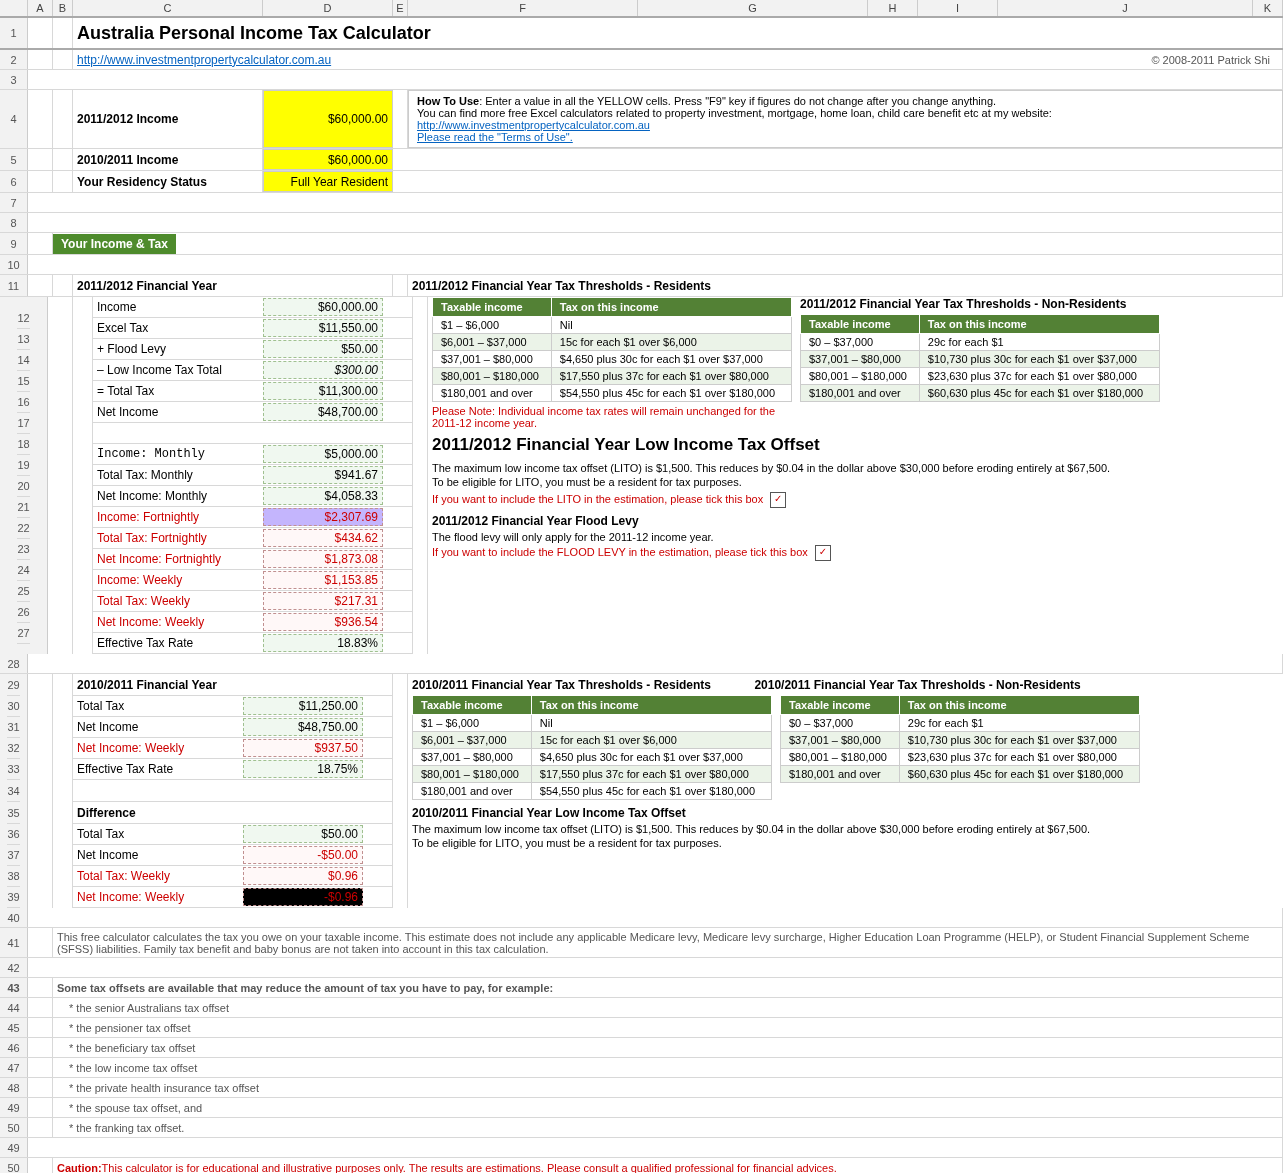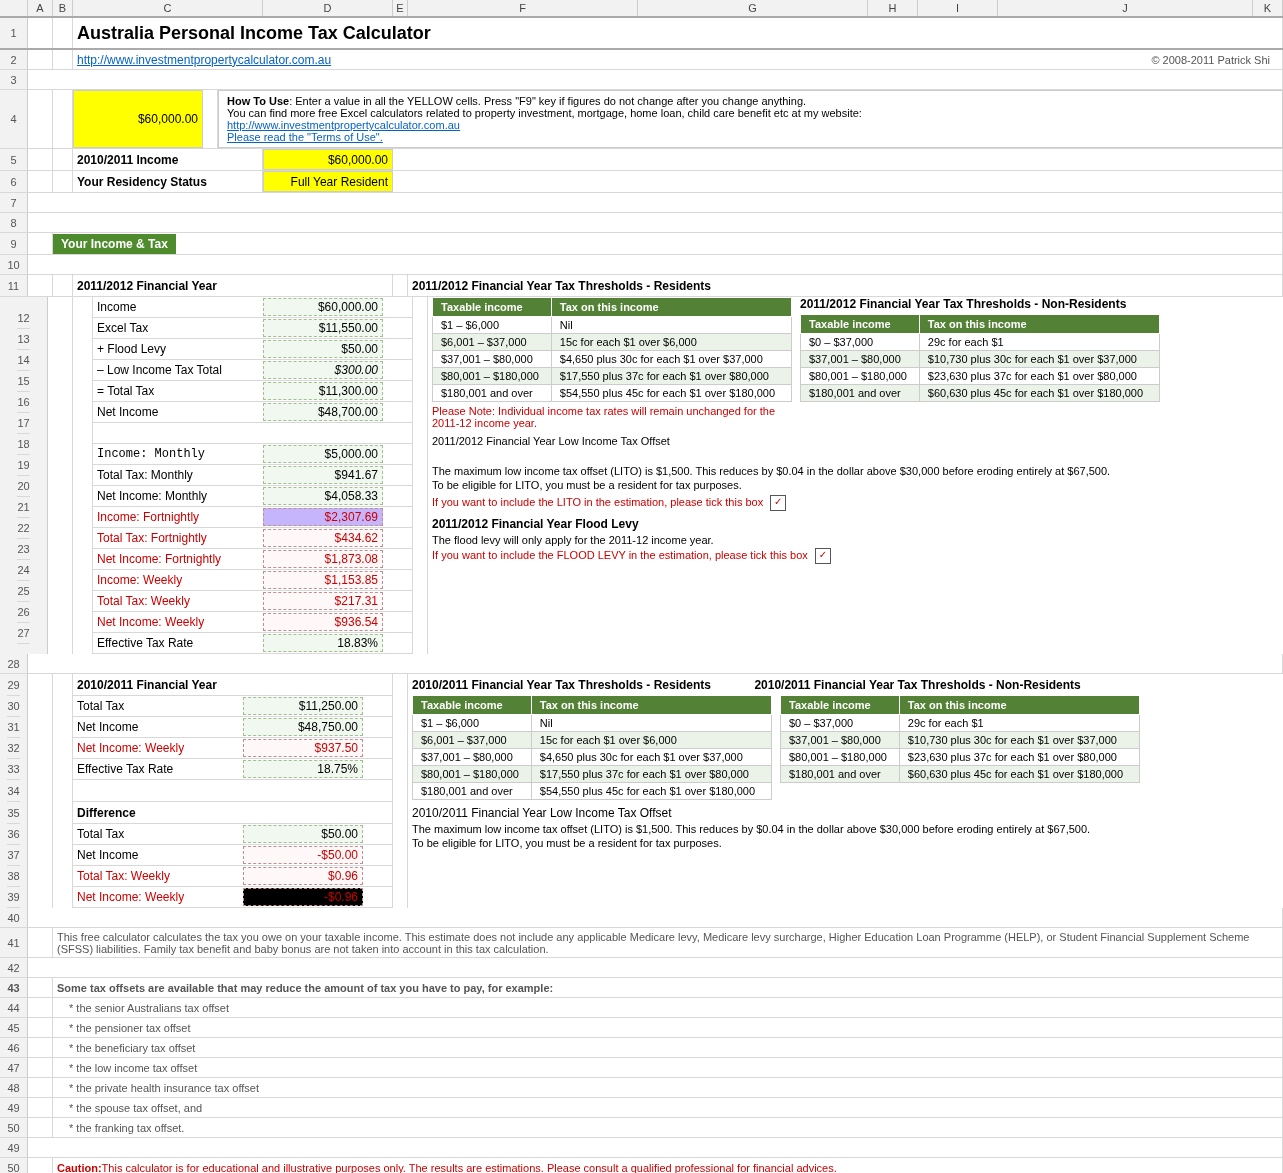--- a/index.html
+++ b/index.html
@@ -141,20 +141,21 @@
 
   <div class="sp-row" style="min-height:20px;">
     <div class="rn">3</div>
     <div class="cell wide"></div>
   </div>
 
   <div class="sp-row" style="min-height:22px;">
     <div class="rn">4</div>
     <div class="cell" style="width:25px;"></div>
     <div class="cell" style="width:20px;"></div>
+    <div class="cell" style="width:190px; font-weight:bold;">2011/2012 Income</div>
     <div class="cell cell-right" style="width:130px; background:#FFFF00; border:1px solid #ccc; font-weight:normal;">$60,000.00</div>
     <div class="cell" style="width:15px;"></div>
     <div class="cell" style="flex:1; border:1px solid #ccc; background:#fff; padding:4px 8px; align-items:flex-start; flex-direction:column; justify-content:center; font-size:11px;">
       <div><strong>How To Use</strong><span>: Enter a value in all the YELLOW cells. Press "F9" key if figures do not change after you change anything.</span></div>
       <div>You can find more free Excel calculators related to property investment, mortgage, home loan, child care benefit etc at my website:</div>
       <div><a href="#">http://www.investmentpropertycalculator.com.au</a></div>
       <div><a href="#">Please read the "Terms of Use".</a></div>
     </div>
   </div>
 
@@ -385,21 +386,21 @@
                 <tr>
                   <td>$180,001 and over</td>
                   <td>$60,630 plus 45c for each $1 over $180,000</td>
                 </tr>
               </tbody>
           </table>
         </div>
       </div>
 
       <div style="margin-bottom:6px;">
-        <div style="font-weight:normal;font-size:11px;margin-bottom:18px;">2011/2012 Financial Year Low Income Tax Offset</div>
+        <div style="font-weight:bold;font-size:17px;margin-bottom:7px;">2011/2012 Financial Year Low Income Tax Offset</div>
         <div style="font-size:11px;margin-bottom:2px;">The maximum low income tax offset (LITO) is $1,500. This reduces by $0.04 in the dollar above $30,000 before eroding entirely at $67,500.</div>
         <div style="font-size:11px;margin-bottom:4px;">To be eligible for LITO, you must be a resident for tax purposes.</div>
         <div style="font-size:11px;color:#CC0000;">
           <span>If you want to include the LITO in the estimation, please tick this box</span>
           <span style="display:inline-block;width:16px;height:16px;border:1px solid #555;background:#fff;text-align:center;vertical-align:middle;margin-left:4px;font-size:10px;">✓</span>
         </div>
       </div>
 
       <div style="margin-bottom:6px;">
         <div style="font-weight:bold;font-size:12px;margin-bottom:3px;">2011/2012 Financial Year Flood Levy</div>
@@ -556,21 +557,21 @@
                 <tr>
                   <td>$180,001 and over</td>
                   <td>$60,630 plus 45c for each $1 over $180,000</td>
                 </tr>
               </tbody>
           </table>
         </div>
       </div>
 
       <div>
-        <div style="font-weight:normal;font-size:12px;margin-bottom:3px;">2010/2011 Financial Year Low Income Tax Offset</div>
+        <div style="font-weight:bold;font-size:12px;margin-bottom:3px;">2010/2011 Financial Year Low Income Tax Offset</div>
         <div style="font-size:11px;margin-bottom:2px;">The maximum low income tax offset (LITO) is $1,500. This reduces by $0.04 in the dollar above $30,000 before eroding entirely at $67,500.</div>
         <div style="font-size:11px;">To be eligible for LITO, you must be a resident for tax purposes.</div>
       </div>
     </div>
   </div>
 
   <div class="sp-row" style="min-height:20px;">
     <div class="rn">40</div>
     <div class="cell wide"></div>
   </div>

